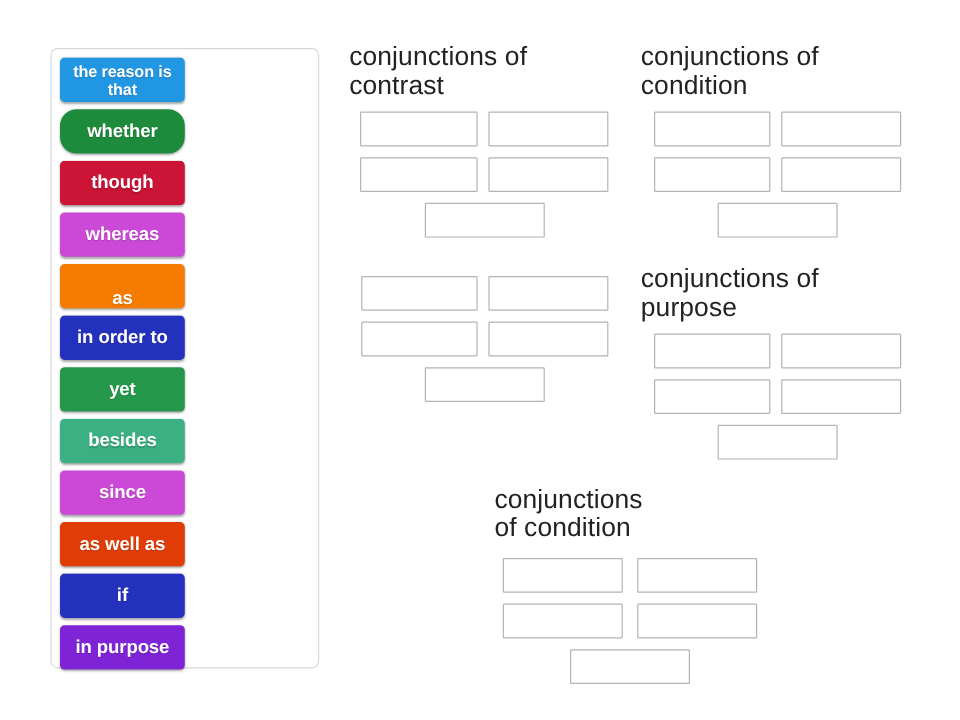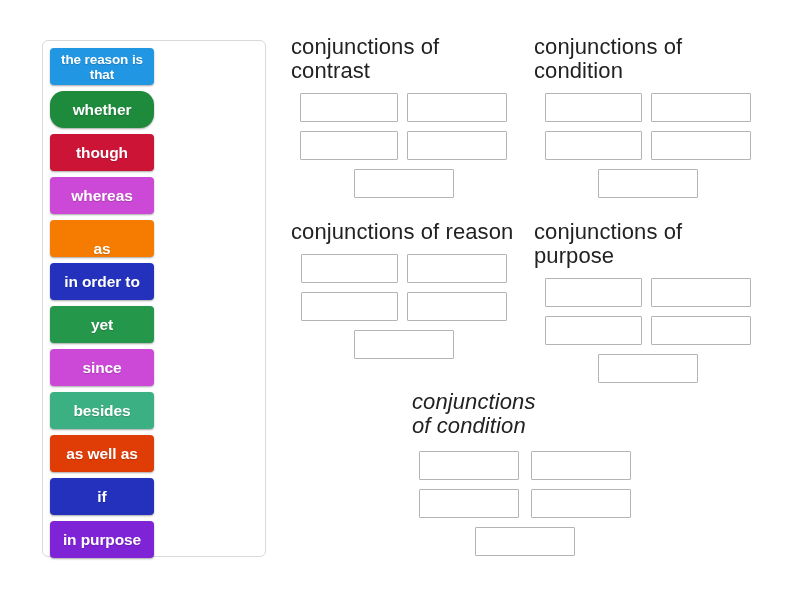--- a/index.html
+++ b/index.html
@@ -103,21 +103,21 @@
 
   
   .cat-condition .slot.narrow { width: 100px; margin-right: 12px; }
   .cat-condition .slot.wide   { width: 100px; }
   .cat-condition .slot.center { width: 100px; }
 
   #cat-contrast  { left: 291px; top: 35px; width: 225px; }
   #cat-addition  { left: 534px; top: 35px; width: 225px; }
   #cat-reason    { left: 291px; top: 220px; width: 225px; }
   #cat-purpose   { left: 534px; top: 220px; width: 225px; }
-  #cat-condition { left: 412px; top: 390px; width: 225px; font-style: italic; }
+  #cat-condition { left: 412px; top: 404px; width: 225px; }
 
   
   #cat-addition .slot-rows  { margin-left: 2px; }
   #cat-purpose .slot-rows   { margin-left: 2px; }
   #cat-condition .slot-rows { margin-left: 1px; margin-top: 13px; }
 </style>
 </head>
 <body>
 
 <div id="tile-panel">
@@ -136,26 +136,26 @@
       </div>
       <div class="tile" style="background: linear-gradient(rgb(245, 124, 0), rgb(245, 124, 0)) rgb(245, 124, 0); align-items: flex-end;">
         <span>as</span>
       </div>
       <div class="tile" style="background: linear-gradient(rgb(35, 49, 189), rgb(35, 49, 189)) rgb(35, 49, 189);">
         <span>in order to</span>
       </div>
       <div class="tile" style="background: linear-gradient(rgb(37, 151, 74), rgb(37, 151, 74)) rgb(37, 151, 74);">
         <span>yet</span>
       </div>
+      <div class="tile" style="background: linear-gradient(rgb(59, 177, 131), rgb(59, 177, 131)) rgb(59, 177, 131);">
+        <span>besides</span>
+      </div>
       <div class="tile" style="background: linear-gradient(rgb(203, 73, 214), rgb(203, 73, 214)) rgb(203, 73, 214);">
         <span>since</span>
       </div>
-      <div class="tile" style="background: linear-gradient(rgb(59, 177, 131), rgb(59, 177, 131)) rgb(59, 177, 131);">
-        <span>besides</span>
-      </div>
       <div class="tile" style="background: linear-gradient(rgb(224, 60, 6), rgb(224, 60, 6)) rgb(224, 60, 6);">
         <span>as well as</span>
       </div>
       <div class="tile" style="background: linear-gradient(rgb(35, 49, 189), rgb(35, 49, 189)) rgb(35, 49, 189);">
         <span>if</span>
       </div>
       <div class="tile" style="background: linear-gradient(rgb(127, 35, 214), rgb(127, 35, 214)) rgb(127, 35, 214);">
         <span>in purpose</span>
       </div>
     </div>
@@ -189,21 +189,20 @@
       <div class="slot narrow"></div>
       <div class="slot wide"></div>
     </div>
     <div class="slot-row">
       <div class="slot center"></div>
     </div>
   </div>
 </div>
 
 <div class="category cat-reason" id="cat-reason">
-  <div class="category-title">conjunctions of reason</div>
   <div class="slot-rows">
     <div class="slot-row">
       <div class="slot narrow"></div>
       <div class="slot wide"></div>
     </div>
     <div class="slot-row">
       <div class="slot narrow"></div>
       <div class="slot wide"></div>
     </div>
     <div class="slot-row">

